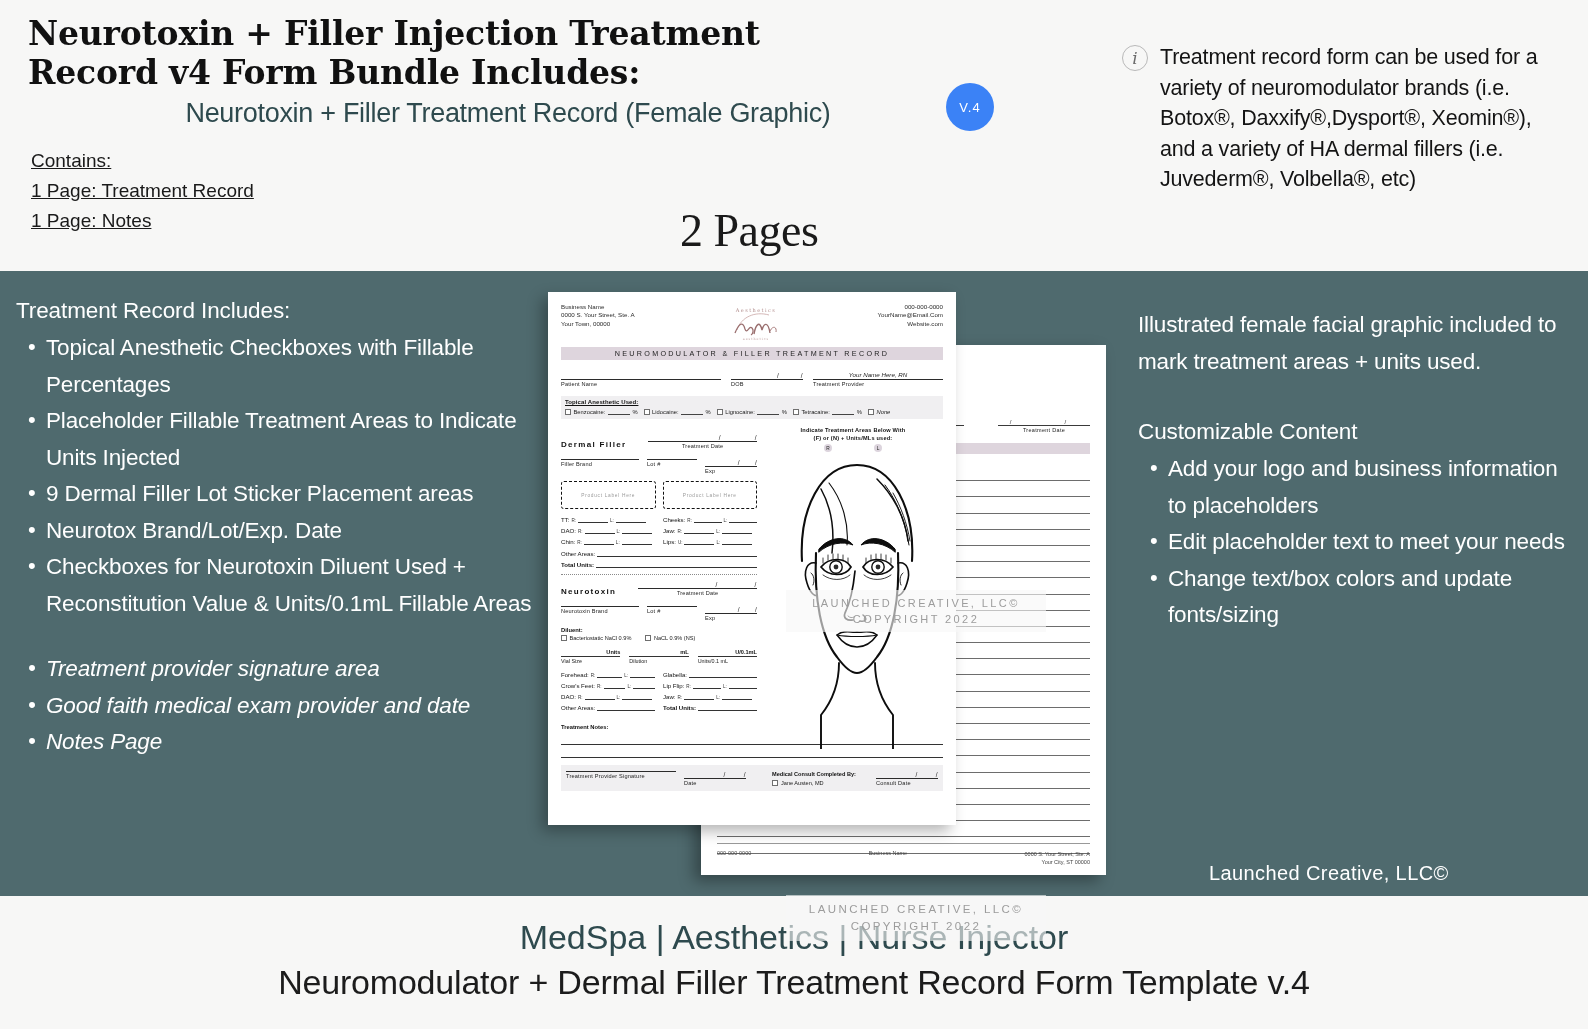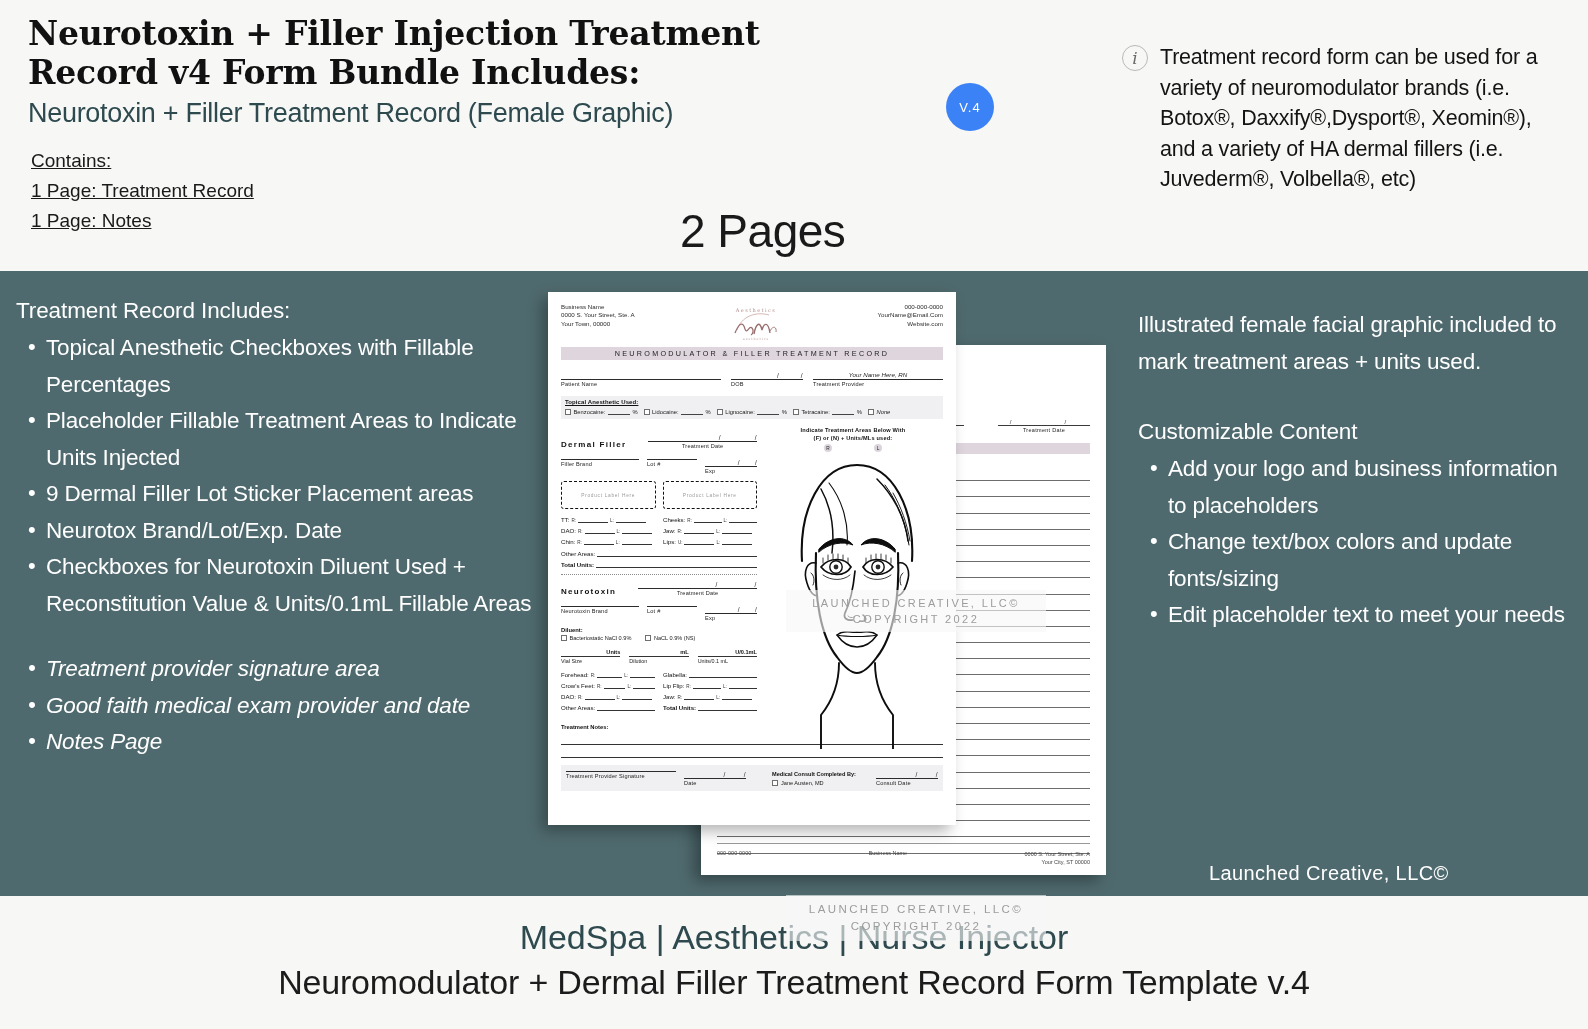--- a/index.html
+++ b/index.html
@@ -18,36 +18,36 @@
   }
   .title-block { position: absolute; left: 28px; top: 14px; width: 960px; }
   .t-line1, .t-line2 {
     font-family: "DejaVu Serif", serif;
     font-size: 33px; line-height: 39px; color: #111; font-weight: 700;
     letter-spacing: -0.2px;
   }
   .t-line3 {
     font-family: "Liberation Sans", sans-serif;
     font-size: 27px; line-height: 40px; color: #2e4a4e; font-weight: 400;
-    letter-spacing: -0.3px; margin-top: 1px;
+    letter-spacing: -0.3px; margin-top: 1px; text-align: center;
   }
   .badge-v4 {
     position: absolute; left: 946px; top: 83px;
     width: 48px; height: 48px; border-radius: 50%;
     background: #3b82f6; color: #fff;
     display: flex; align-items: center; justify-content: center;
     font-size: 13px; letter-spacing: 1px; font-weight: 400;
   }
   .contains {
     position: absolute; left: 31px; top: 146px;
     font-size: 19px; line-height: 30px; color: #1a1a1a; font-weight: 400; text-decoration: underline;
   }
   .two-pages {
     position: absolute; left: 680px; top: 204px;
-    font-size: 46px; color: #1a1a1a; font-weight: 300; letter-spacing: -0.5px;
+    font-size: 46px; color: #1a1a1a; font-weight: 300; letter-spacing: -0.5px; font-family: Liberation Serif, serif;
   }
   .info-block {
     position: absolute; left: 1122px; top: 42px; width: 450px;
     display: flex; gap: 12px;
   }
   .info-icon {
     flex: 0 0 auto; width: 26px; height: 26px; border-radius: 50%;
     border: 1.6px solid #b9b9b9; color: #6b6b6b;
     display: flex; align-items: center; justify-content: center;
     font-family: "DejaVu Serif", serif; font-style: italic; font-size: 17px;
@@ -301,22 +301,22 @@
       <li>Notes Page</li>
     </ul>
   </div>
 
   <div class="col-right">
     <div class="right-para">Illustrated female facial graphic included to mark treatment areas + units used.</div>
     <div class="right-spacer"></div>
     <div class="col-head rpad">Customizable Content</div>
     <ul class="feat">
       <li>Add your logo and business information to placeholders</li>
+      <li>Edit placeholder text to meet your needs</li>
       <li>Change text/box colors and update fonts/sizing</li>
-      <li>Edit placeholder text to meet your needs</li>
     </ul>
   </div>
 
   <div class="credit">Launched Creative, LLC©</div>
 </div>
 
 <div class="docs">
 
   <div class="page-back">
     <div class="pb-toprow">

